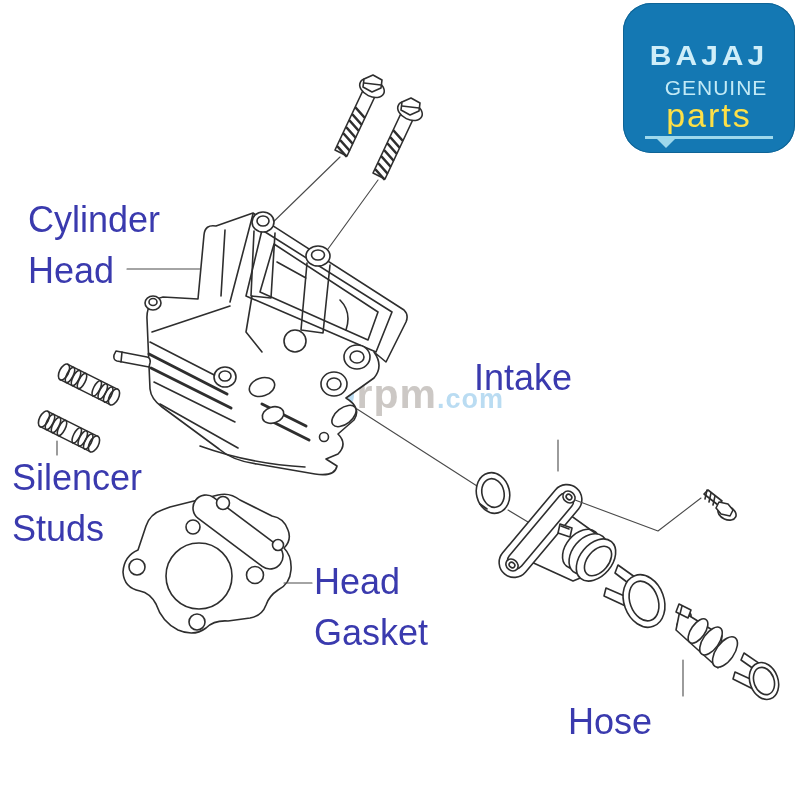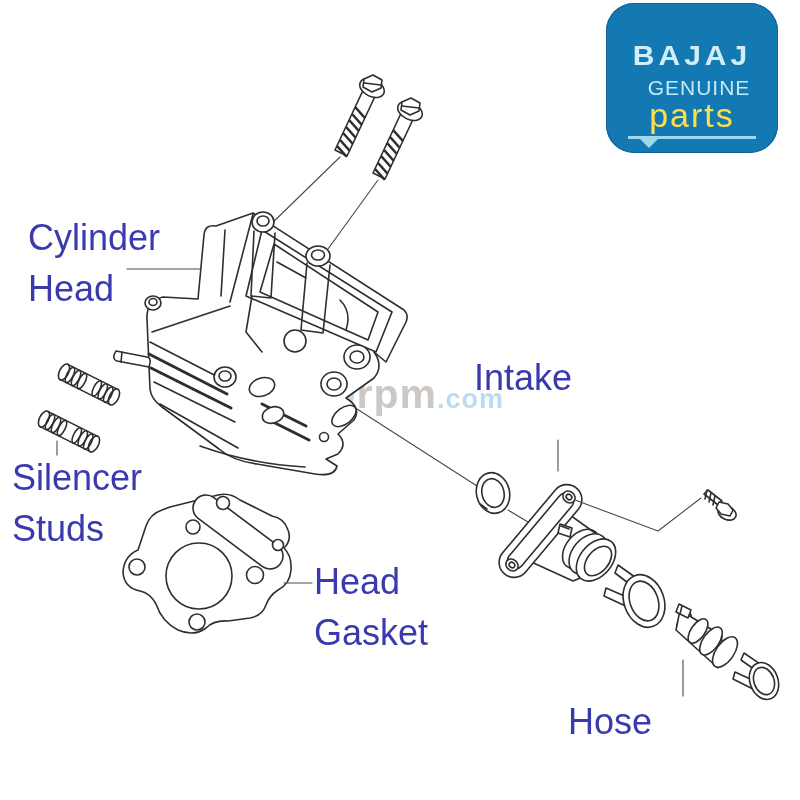--- a/index.html
+++ b/index.html
@@ -13,21 +13,21 @@
     font-weight:400;white-space:nowrap;
   }
   .part-label span{display:block;}
   
   .watermark{position:absolute;left:309px;top:371px;font-weight:bold;opacity:.95;letter-spacing:1px;}
   .wm-num{color:#b7dbf2;font-size:41px;}
   .wm-mid{color:#cac6c2;font-size:41px;}
   .wm-tld{color:#b7dbf2;font-size:27px;}
   
   .logo{
-    position:absolute;left:606px;top:3px;width:172px;height:150px;
+    position:absolute;left:623px;top:3px;width:172px;height:150px;
     background:#1478b3;border-radius:28px;text-align:center;
     box-shadow:0 0 0 1px #0f6496 inset;
   }
   .logo-brand{
     margin-top:36px;font-size:30px;font-weight:800;letter-spacing:4px;
     color:#cfeef9;transform:scaleY(.92);
   }
   .logo-genuine{
     margin-top:3px;font-size:21px;font-weight:400;letter-spacing:1px;color:#c2eaf6;padding-left:14px;
   }
@@ -222,21 +222,21 @@
   <path class="thin" d="M683,660 L683,696"></path>
 
   <g>
     <path class="white" d="M744,653 L766,668 L761,674 L741,660 Z"></path>
     <path class="white" d="M735,672 L759,683 L755,690 L733,679 Z"></path>
     <ellipse class="white" cx="764" cy="681" rx="14" ry="19" transform="rotate(-20 764 681)" stroke-width="2"></ellipse>
     <ellipse cx="764" cy="681" rx="10" ry="14" transform="rotate(-20 764 681)" stroke-width="2"></ellipse>
   </g>
 </svg>
 
-<div class="part-label" style="left:28px;top:212px;">
+<div class="part-label" style="left:28px;top:194px;">
   <span>Cylinder</span>
   <span>Head</span>
 </div>
 
 <div class="part-label" style="left:12px;top:452px;">
   <span>Silencer</span>
   <span>Studs</span>
 </div>
 
 <div class="part-label" style="left:474px;top:352px;">

